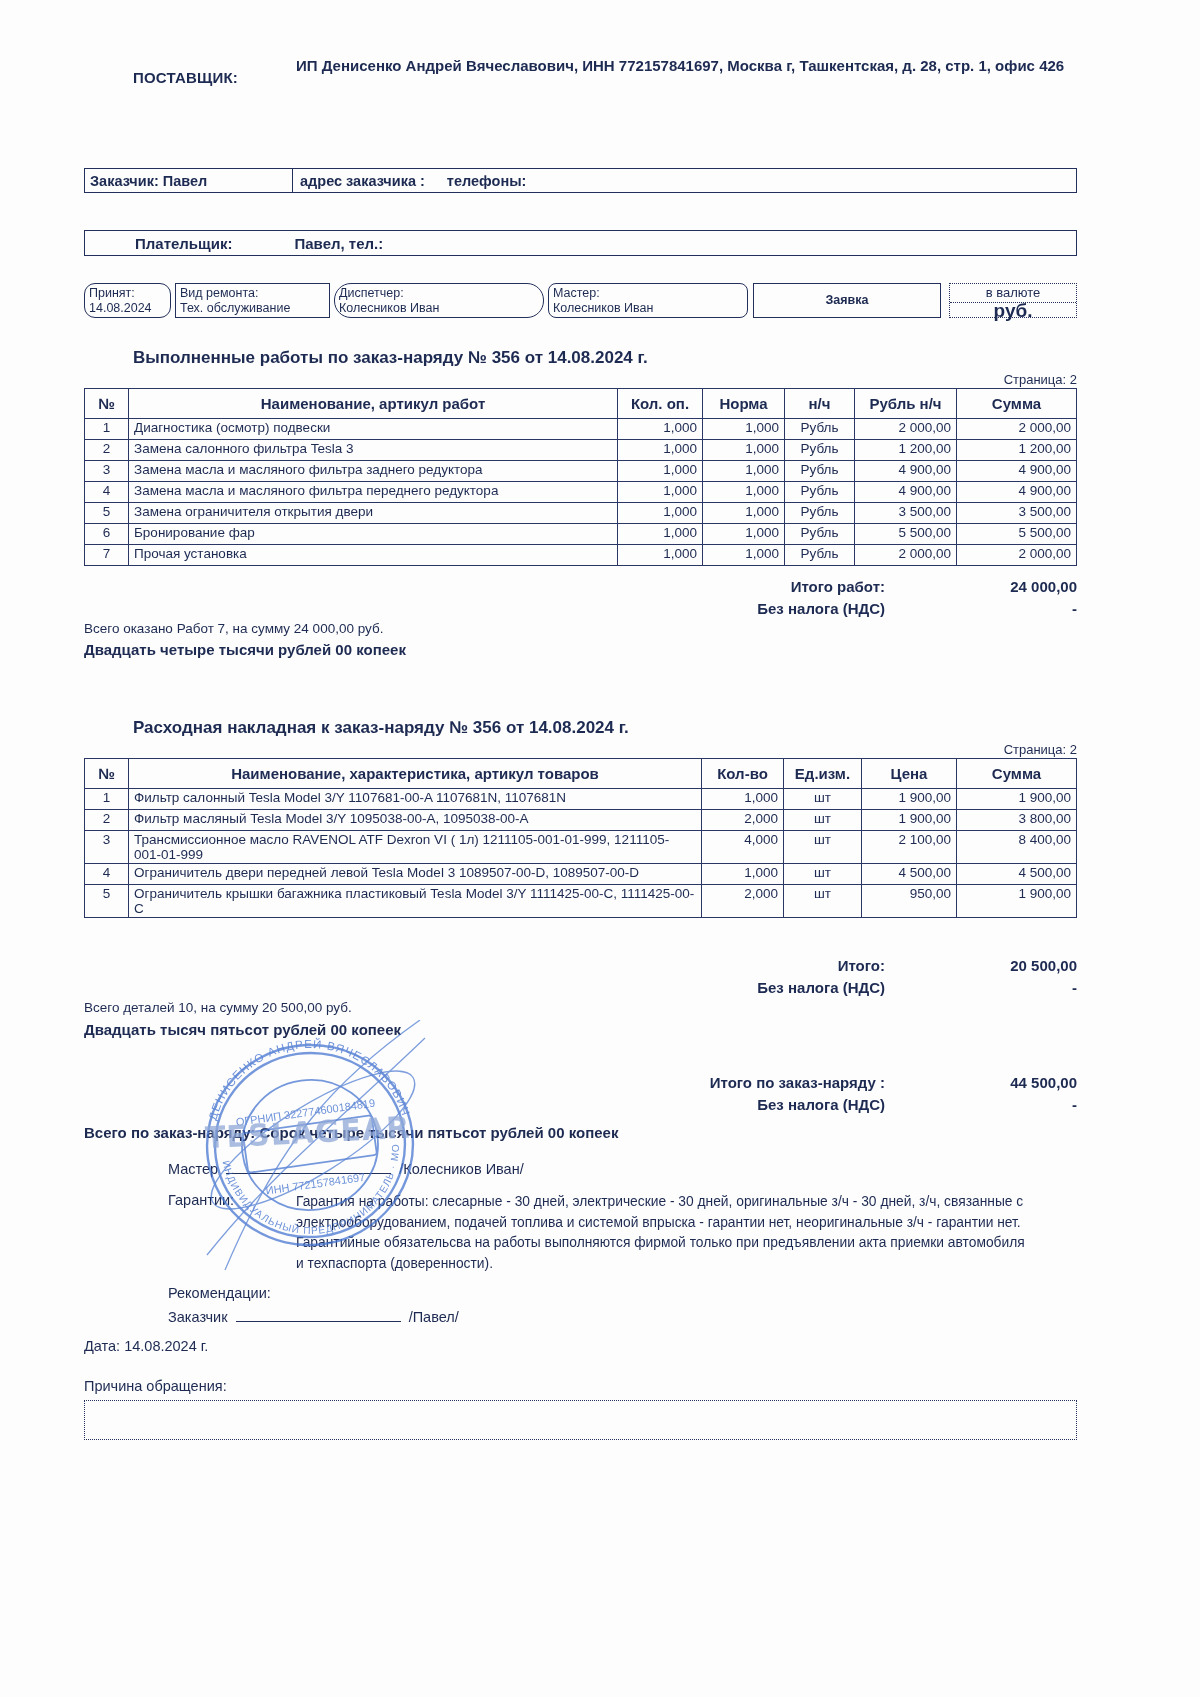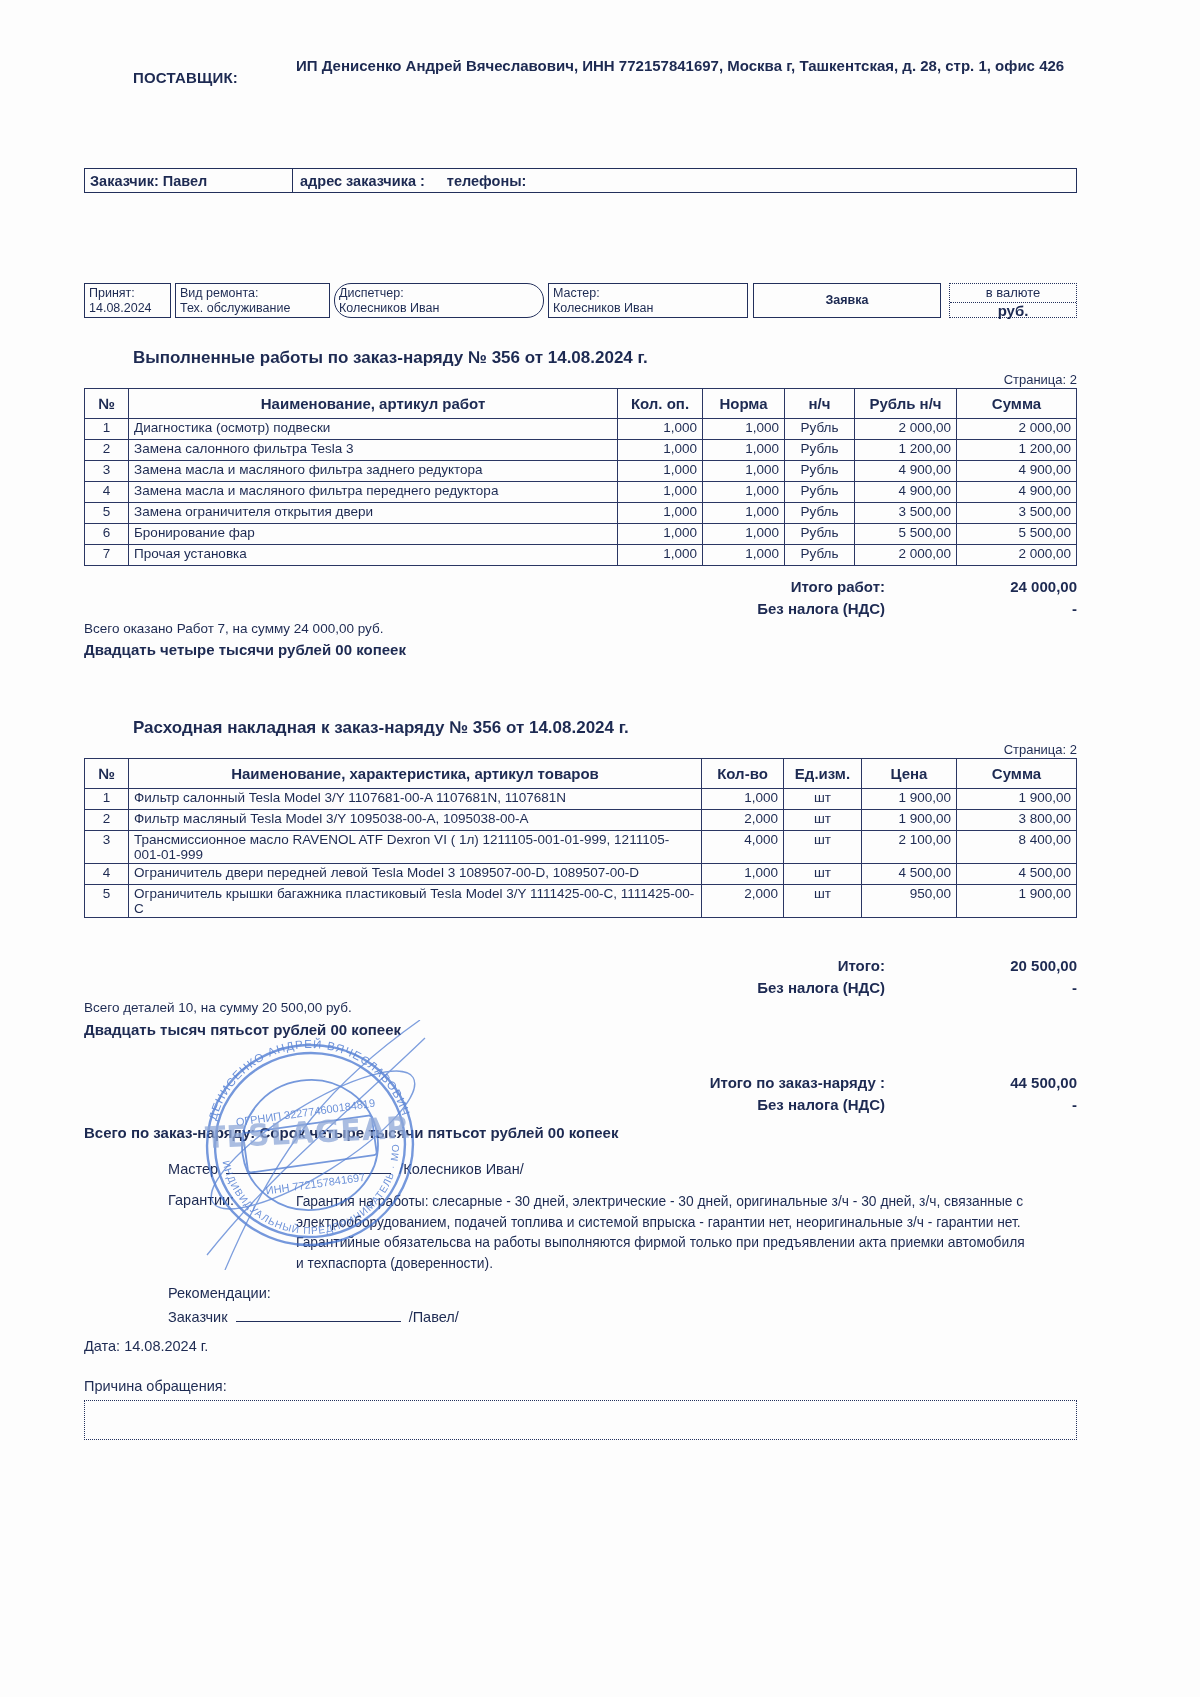--- a/index.html
+++ b/index.html
@@ -121,42 +121,42 @@
     top: 0;
     height: 35px;
     border: 1.6px solid #23305c;
     box-sizing: border-box;
     font-size: 12.5px;
     line-height: 15px;
     padding: 2px 4px;
   }
   .strip .cell .l1 { display: block; }
   .strip .cell .l2 { display: block; }
-  .cell-accepted { left: 0; width: 87px; }
+  .cell-accepted { left: 0; width: 87px; border-radius: 11px; }
   .cell-repair   { left: 91px; width: 155px; }
   .cell-disp     { left: 250px; width: 210px; border-radius: 17px; }
-  .cell-master   { left: 464px; width: 200px; }
+  .cell-master   { left: 464px; width: 200px; border-radius: 8px; }
   .cell-zayavka  {
     left: 669px; width: 188px;
     display: flex; align-items: center; justify-content: center;
     font-size: 16px; font-weight: bold;
   }
   .cell-currency {
     position: absolute;
     left: 865px; top: 0; width: 128px; height: 35px;
     border: 1.5px dotted #23305c;
     box-sizing: border-box;
     text-align: center;
     font-size: 13px;
     line-height: 16px;
     padding-top: 1px;
   }
   .cell-currency .c2 {
     font-weight: bold;
-    font-size: 15px;
+    font-size: 19px;
     border-top: 1.5px dotted #23305c;
     display: block;
     margin-top: 1px;
   }
 
   
   .section-title {
     position: absolute;
     left: 133px;
     font-size: 17px;
@@ -281,20 +281,24 @@
   <div class="cust-box">
     <div class="cust-row">
       <div class="cust-cell-1">Заказчик: Павел</div>
       <div class="cust-cell-2">
         <span>адрес заказчика :</span>
         <span>телефоны:</span>
       </div>
     </div>
   </div>
 
+  <div class="payer-box">
+    <span class="payer-label">Плательщик:</span>
+    <span class="payer-value">Павел, тел.:</span>
+  </div>
 
   <div class="strip">
     <div class="cell cell-accepted">
       <span class="l1">Принят:</span>
       <span class="l2">14.08.2024</span>
     </div>
     <div class="cell cell-repair">
       <span class="l1">Вид ремонта:</span>
       <span class="l2">Тех. обслуживание</span>
     </div>

